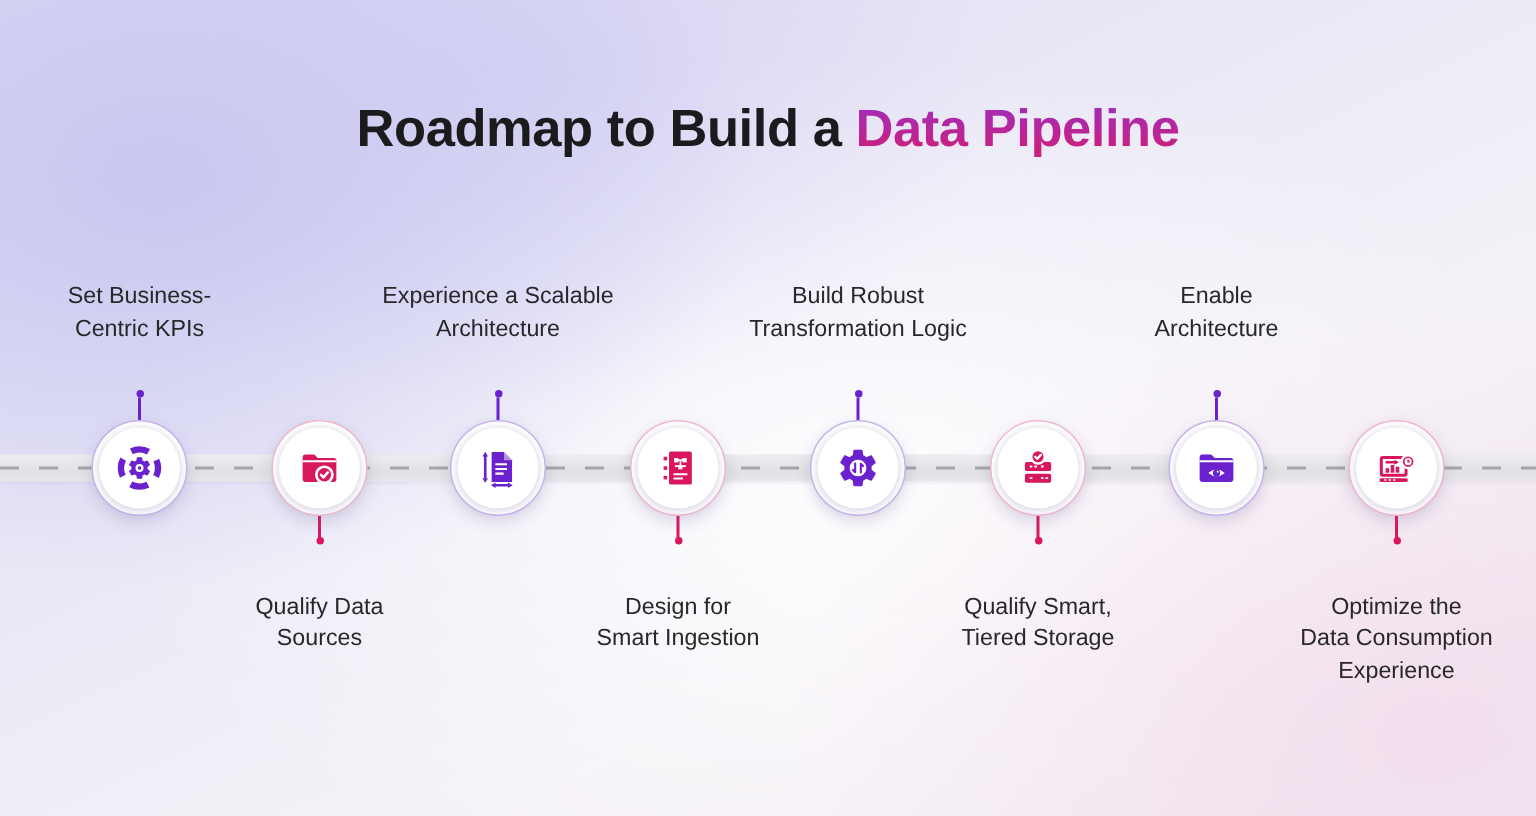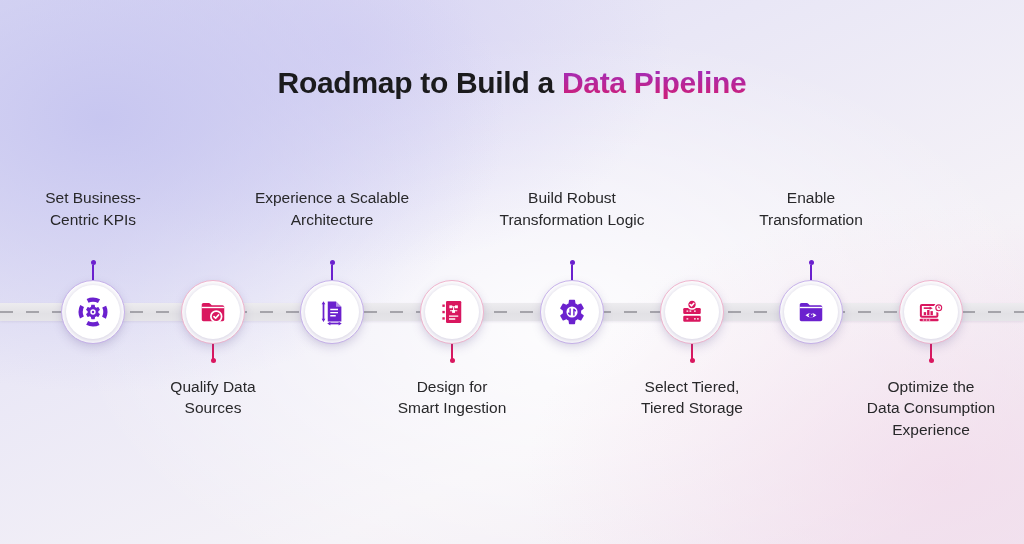--- a/index.html
+++ b/index.html
@@ -9,21 +9,21 @@
     background:
       radial-gradient(620px 420px at 10% 22%, rgba(198,197,240,.95), rgba(198,197,240,0) 65%),
       radial-gradient(540px 380px at 34% 8%, rgba(210,206,243,.7), rgba(210,206,243,0) 60%),
       radial-gradient(640px 420px at 92% 88%, rgba(242,216,233,.65), rgba(242,216,233,0) 65%),
       radial-gradient(700px 420px at 55% 60%, rgba(255,255,255,.85), rgba(255,255,255,0) 70%),
       linear-gradient(155deg,#dcdbf4 0%,#e9e7f6 35%,#f5f2f7 68%,#f1e8f2 100%);
   }
   .page-title{
     position:absolute;top:66px;left:0;width:100%;
     text-align:center;margin:0;
-    font-size:30px;font-weight:600;letter-spacing:-.3px;color:#1b1b1d;
+    font-size:35px;font-weight:600;letter-spacing:-.3px;color:#1b1b1d;
   }
   .page-title .hl{
     background:linear-gradient(180deg,#9c2fc2 0%,#c9207f 85%);
     -webkit-background-clip:text;background-clip:text;
     -webkit-text-fill-color:transparent;color:#c02190;
   }
   .timeline{
     position:absolute;left:0;right:0;top:303px;height:18px;
     background:linear-gradient(#edecef,#e2e1e5 60%,#e6e5e9);
     box-shadow:0 1px 2px rgba(120,110,150,.12);
@@ -33,21 +33,21 @@
     background:repeating-linear-gradient(90deg,#a5a4aa 0 13px,transparent 13px 26px);
   }
   .node-group{position:absolute;top:0;height:544px;width:0;}
   .accent-purple{--accent:#6b21ce;--ring:#c9b4ec;}
   .accent-pink{--accent:#d9175f;--ring:#f2b7cf;}
   .n-label{
     position:absolute;width:216px;left:-108px;text-align:center;
     font-size:15.5px;line-height:1.38;color:#28282a;white-space:pre-line;
   }
   .n-label.above{bottom:314px;}
-  .n-label.below{top:376px;}
+  .n-label.below{top:394px;}
   .n-circle{
     position:absolute;top:280px;left:-32px;width:64px;height:64px;border-radius:50%;
     background:#fff;border:1px solid var(--ring);box-sizing:border-box;
     box-shadow:0 4px 10px rgba(110,95,155,.22);
   }
   .n-inner{
     position:absolute;inset:4px;border-radius:50%;background:#fff;
     box-shadow:0 1px 6px rgba(110,95,155,.35);
     display:flex;align-items:center;justify-content:center;
     color:var(--accent);
@@ -161,40 +161,40 @@
             <path d="M19.14 12.94c.04-.3.06-.61.06-.94 0-.32-.02-.64-.07-.94l2.03-1.58c.18-.14.23-.41.12-.61l-1.92-3.32c-.12-.22-.37-.29-.59-.22l-2.39.96c-.5-.38-1.03-.7-1.62-.94l-.36-2.54c-.04-.24-.24-.41-.48-.41h-3.84c-.24 0-.43.17-.47.41l-.36 2.54c-.59.24-1.13.57-1.62.94l-2.39-.96c-.22-.08-.47 0-.59.22L2.74 8.87c-.12.21-.08.47.12.61l2.03 1.58c-.05.3-.09.63-.09.94s.02.64.07.94l-2.03 1.58c-.18.14-.23.41-.12.61l1.92 3.32c.12.22.37.29.59.22l2.39-.96c.5.38 1.03.7 1.62.94l.36 2.54c.05.24.24.41.48.41h3.84c.24 0 .44-.17.47-.41l.36-2.54c.59-.24 1.13-.56 1.62-.94l2.39.96c.22.08.47 0 .59-.22l1.92-3.32c.12-.22.07-.47-.12-.61l-2.01-1.58z"></path>
             <circle cx="12" cy="12" r="4.4" fill="#fff"></circle>
             <path d="M10.5 9.6v4.6M10.5 14.2l-1.2-1.2M13.5 14.4V9.8M13.5 9.8l1.2 1.2" stroke="currentColor" stroke-width="1.1" fill="none" stroke-linecap="round"></path>
           </g>
         </svg>
       </div>
     </div>
   </div>
 
   <div class="node-group accent-pink" style="left:692px">
-    <div class="n-label below">Select Tiered,
+    <div class="n-label below">Qualify Smart,
 Tiered Storage</div>
     <div class="n-stem down"></div>
     <div class="n-dot down"></div>
     <div class="n-circle">
       <div class="n-inner">
         <svg width="30" height="30" viewBox="0 0 24 24" fill="currentColor">
           <rect x="5" y="8.8" width="14" height="4.8" rx="1"></rect>
           <rect x="5" y="15" width="14" height="4.8" rx="1"></rect>
           <path d="M7.6 11.2h1.4M10 11.2h1.4M13.6 17.4h1.4M16 17.4h1.4M7.6 17.4h1.4M13.6 11.2h1.4" stroke="#fff" stroke-width="1"></path>
           <circle cx="12" cy="6" r="3.6" fill="currentColor" stroke="#fff" stroke-width="1.3"></circle>
           <path d="M10.5 6l1.1 1.1 1.9-2.1" stroke="#fff" stroke-width="1.2" fill="none" stroke-linecap="round" stroke-linejoin="round"></path>
         </svg>
       </div>
     </div>
   </div>
 
   <div class="node-group accent-purple" style="left:811px">
     <div class="n-label above">Enable
-Transformation</div>
+Architecture</div>
     <div class="n-dot up"></div>
     <div class="n-stem up"></div>
     <div class="n-circle">
       <div class="n-inner">
         <svg width="30" height="30" viewBox="0 0 24 24" fill="currentColor">
           <path d="M3 6.2c0-.8.6-1.4 1.4-1.4h4.3c.4 0 .8.2 1.1.5l1.2 1.3h8.6c.8 0 1.4.6 1.4 1.4v10c0 .8-.6 1.4-1.4 1.4H4.4c-.8 0-1.4-.6-1.4-1.4z"></path>
           <path d="M3 8.4h18" stroke="#fff" stroke-width="1.1"></path>
           <path d="M7.6 14.6Q12 10.9 16.4 14.6Q12 18.3 7.6 14.6Z" fill="#fff"></path>
           <circle cx="12" cy="14.6" r="1.9" fill="currentColor"></circle>
           <circle cx="12.6" cy="14" r=".5" fill="#fff"></circle>

